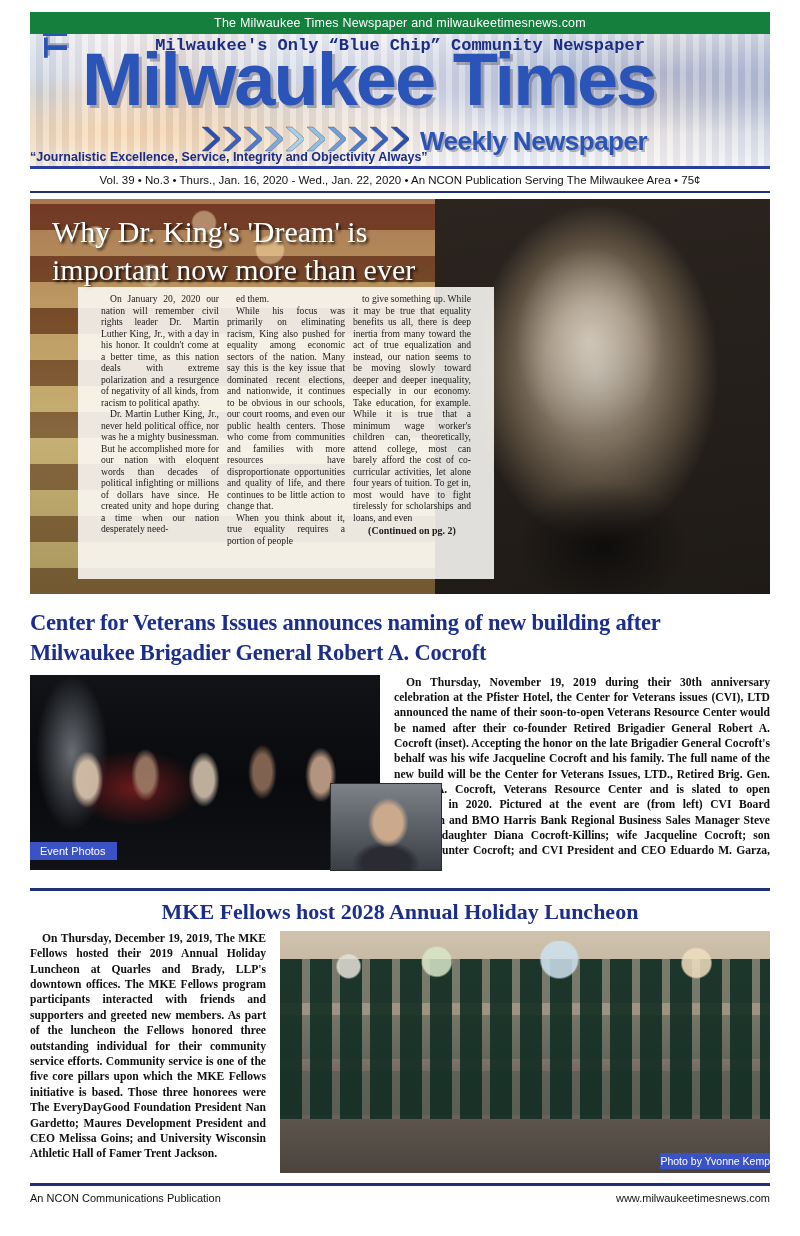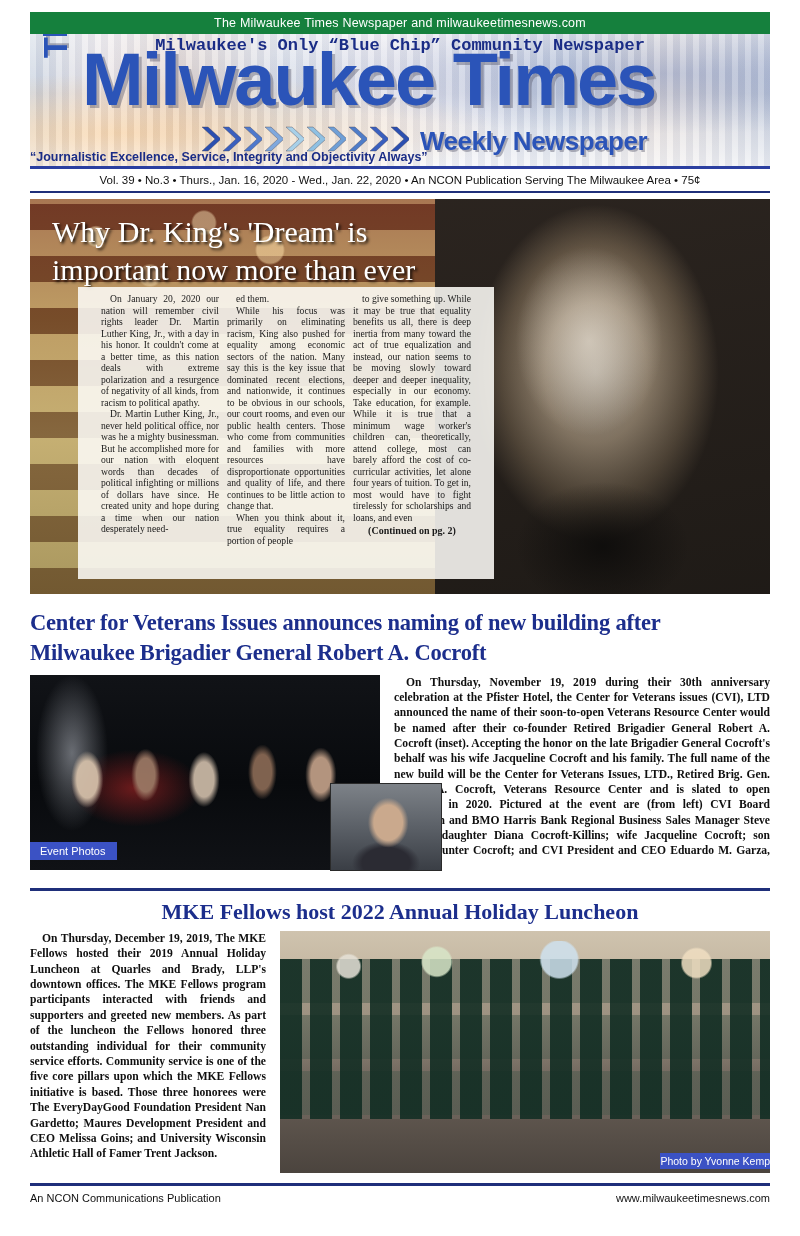--- a/index.html
+++ b/index.html
@@ -279,21 +279,21 @@
       <div class="photo2">
         <div class="badge-event">Event Photos</div>
       </div>
       <div class="inset"></div>
       <p class="art2-text">On Thursday, November 19, 2019 during their 30th anniversary celebration at the Pfister Hotel, the Center for Veterans issues (CVI), LTD announced the name of their soon-to-open Veterans Resource Center would be named after their co-founder Retired Brigadier General Robert A. Cocroft (inset). Accepting the honor on the late Brigadier General Cocroft's behalf was his wife Jacqueline Cocroft and his family. The full name of the new build will be the Center for Veterans Issues, LTD., Retired Brig. Gen. Robert A. Cocroft, Veterans Resource Center and is slated to open sometime in 2020. Pictured at the event are (from left) CVI Board Chairman and BMO Harris Bank Regional Business Sales Manager Steve Gorzek; daughter Diana Cocroft-Killins; wife Jacqueline Cocroft; son Robert Hunter Cocroft; and CVI President and CEO Eduardo M. Garza, Jr.</p>
     </div>
   </div>
 
   <div class="sep3"></div>
   <div class="art3">
-    <h2>MKE Fellows host 2022 Annual Holiday Luncheon</h2>
+    <h2>MKE Fellows host 2028 Annual Holiday Luncheon</h2>
     <div class="art3-body">
       <p class="art3-text">On Thursday, December 19, 2019, The MKE Fellows hosted their 2019 Annual Holiday Luncheon at Quarles and Brady, LLP's downtown offices. The MKE Fellows program participants interacted with friends and supporters and greeted new members. As part of the luncheon the Fellows honored three outstanding individual for their community service efforts. Community service is one of the five core pillars upon which the MKE Fellows initiative is based. Those three honorees were The EveryDayGood Foundation President Nan Gardetto; Maures Development President and CEO Melissa Goins; and University Wisconsin Athletic Hall of Famer Trent Jackson.</p>
       <div class="photo3">
         <div class="badge-photo">Photo by Yvonne Kemp</div>
       </div>
     </div>
   </div>
 
   <div class="footer-rule"></div>
   <div class="footer">

